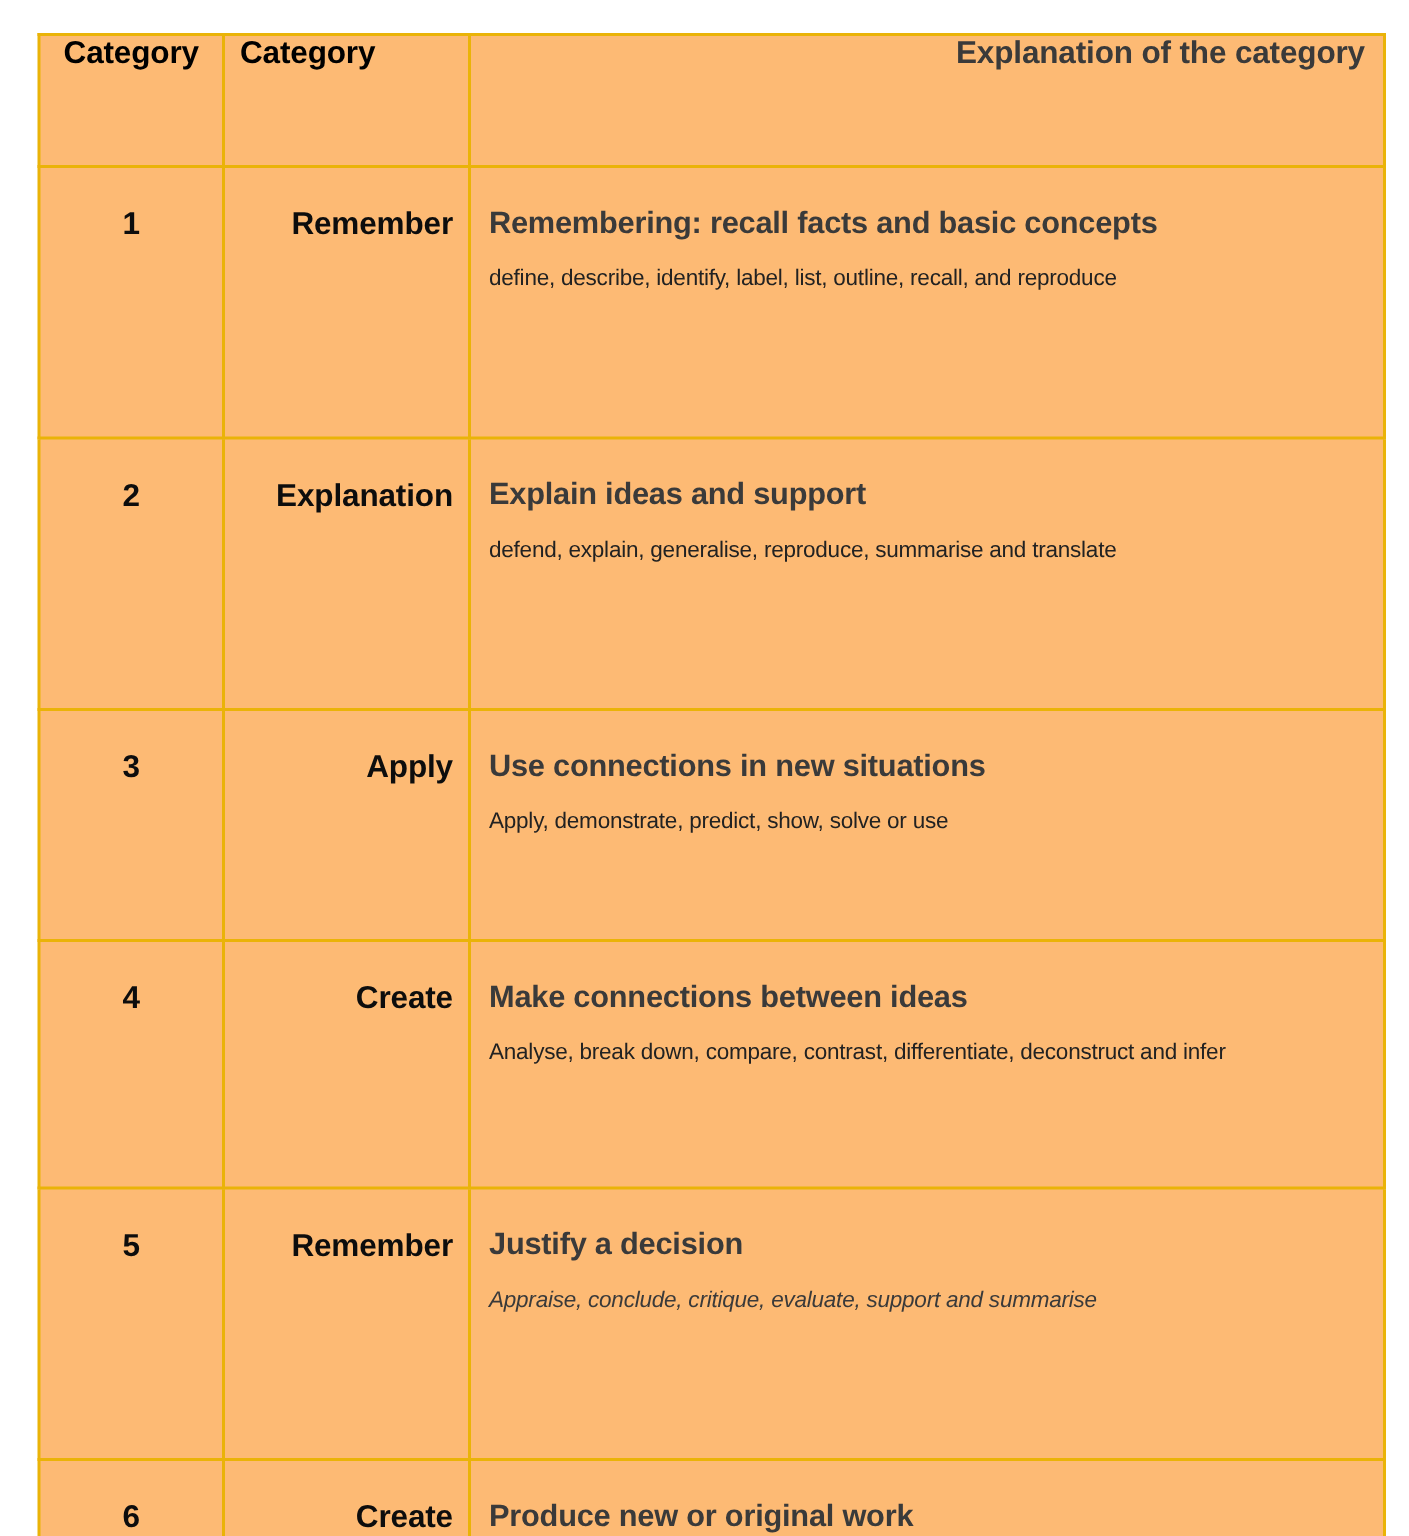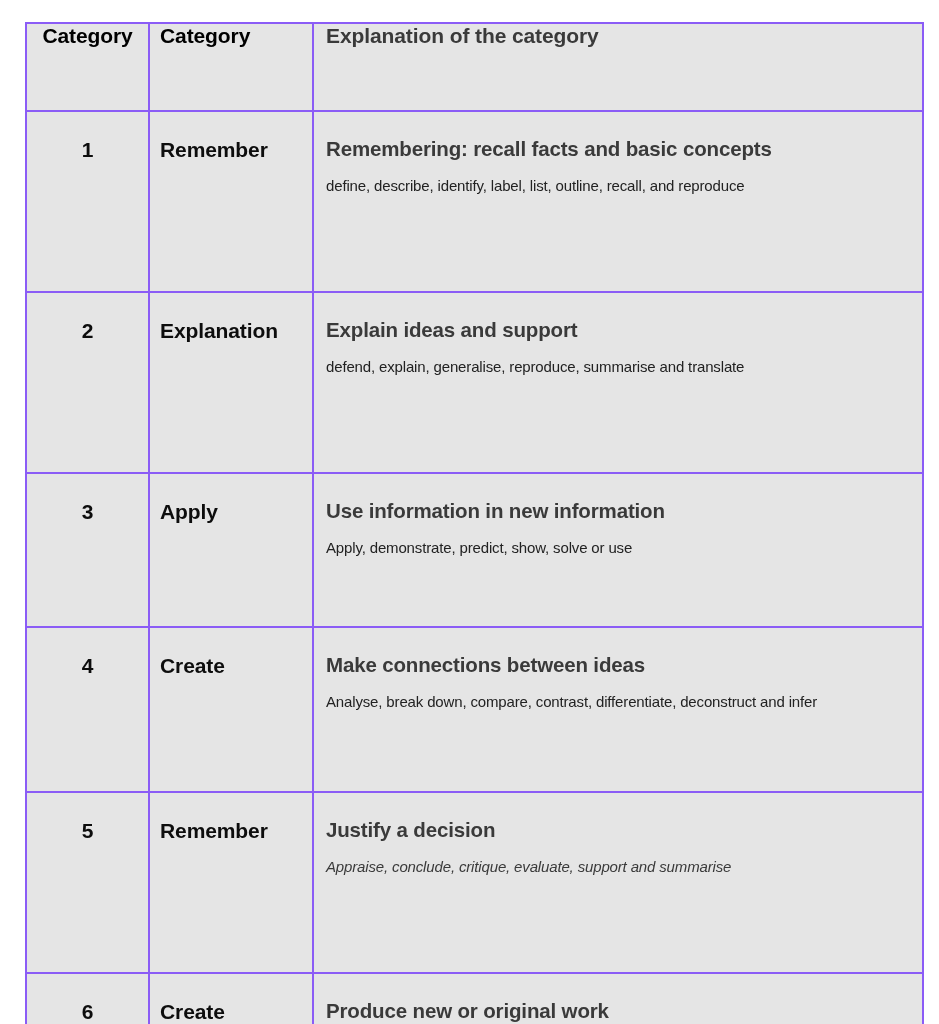--- a/index.html
+++ b/index.html
@@ -28,23 +28,23 @@
     width: 897px;
     background: #ffffff;
   }
 
   table.bloom col.c-num   { width: 123px; }
   table.bloom col.c-term  { width: 164px; }
   table.bloom col.c-expl  { width: 610px; }
 
   table.bloom th,
   table.bloom td {
-    border: 2px solid #8b5cf6;
+    border: 2px solid #eab308;
     vertical-align: top;
-    background: #e5e5e5;
+    background: #fdba74;
   }
 
   
   thead th {
     background: #d9e1f2;
     height: 86px;
     vertical-align: middle;
     font-size: 21px;
     font-weight: bold;
     letter-spacing: -0.1px;
@@ -53,35 +53,35 @@
     text-align: center;
     color: #000000;
     padding: 0 6px;
   }
   th.h-term {
     text-align: left;
     color: #000000;
     padding: 0 10px;
   }
   th.h-expl {
-    text-align: left;
+    text-align: right;
     color: #3a3a3a;
     padding: 0 12px;
   }
 
   
   td.num {
     text-align: center;
     font-size: 21px;
     font-weight: bold;
     color: #0d0d0d;
     padding: 26px 6px 0 6px;
   }
   td.term {
-    text-align: left;
+    text-align: right;
     font-size: 21px;
     font-weight: bold;
     color: #0d0d0d;
     padding: 26px 10px 0 10px;
     letter-spacing: -0.1px;
   }
   td.expl {
     padding: 24px 16px 26px 12px;
     margin-left: 44px;
   }
@@ -146,21 +146,21 @@
           <td class="term">Explanation</td>
           <td class="expl">
             <p class="expl-title">Explain ideas and support</p>
             <p class="expl-verbs">defend, explain, generalise, reproduce, summarise and translate</p>
           </td>
         </tr>
         <tr class="r3">
           <td class="num">3</td>
           <td class="term">Apply</td>
           <td class="expl">
-            <p class="expl-title">Use information in new information</p>
+            <p class="expl-title">Use connections in new situations</p>
             <p class="expl-verbs">Apply, demonstrate, predict, show, solve or use</p>
           </td>
         </tr>
         <tr class="r4">
           <td class="num">4</td>
           <td class="term">Create</td>
           <td class="expl">
             <p class="expl-title">Make connections between ideas</p>
             <p class="expl-verbs">Analyse, break down, compare, contrast, differentiate, deconstruct and infer</p>
           </td>

